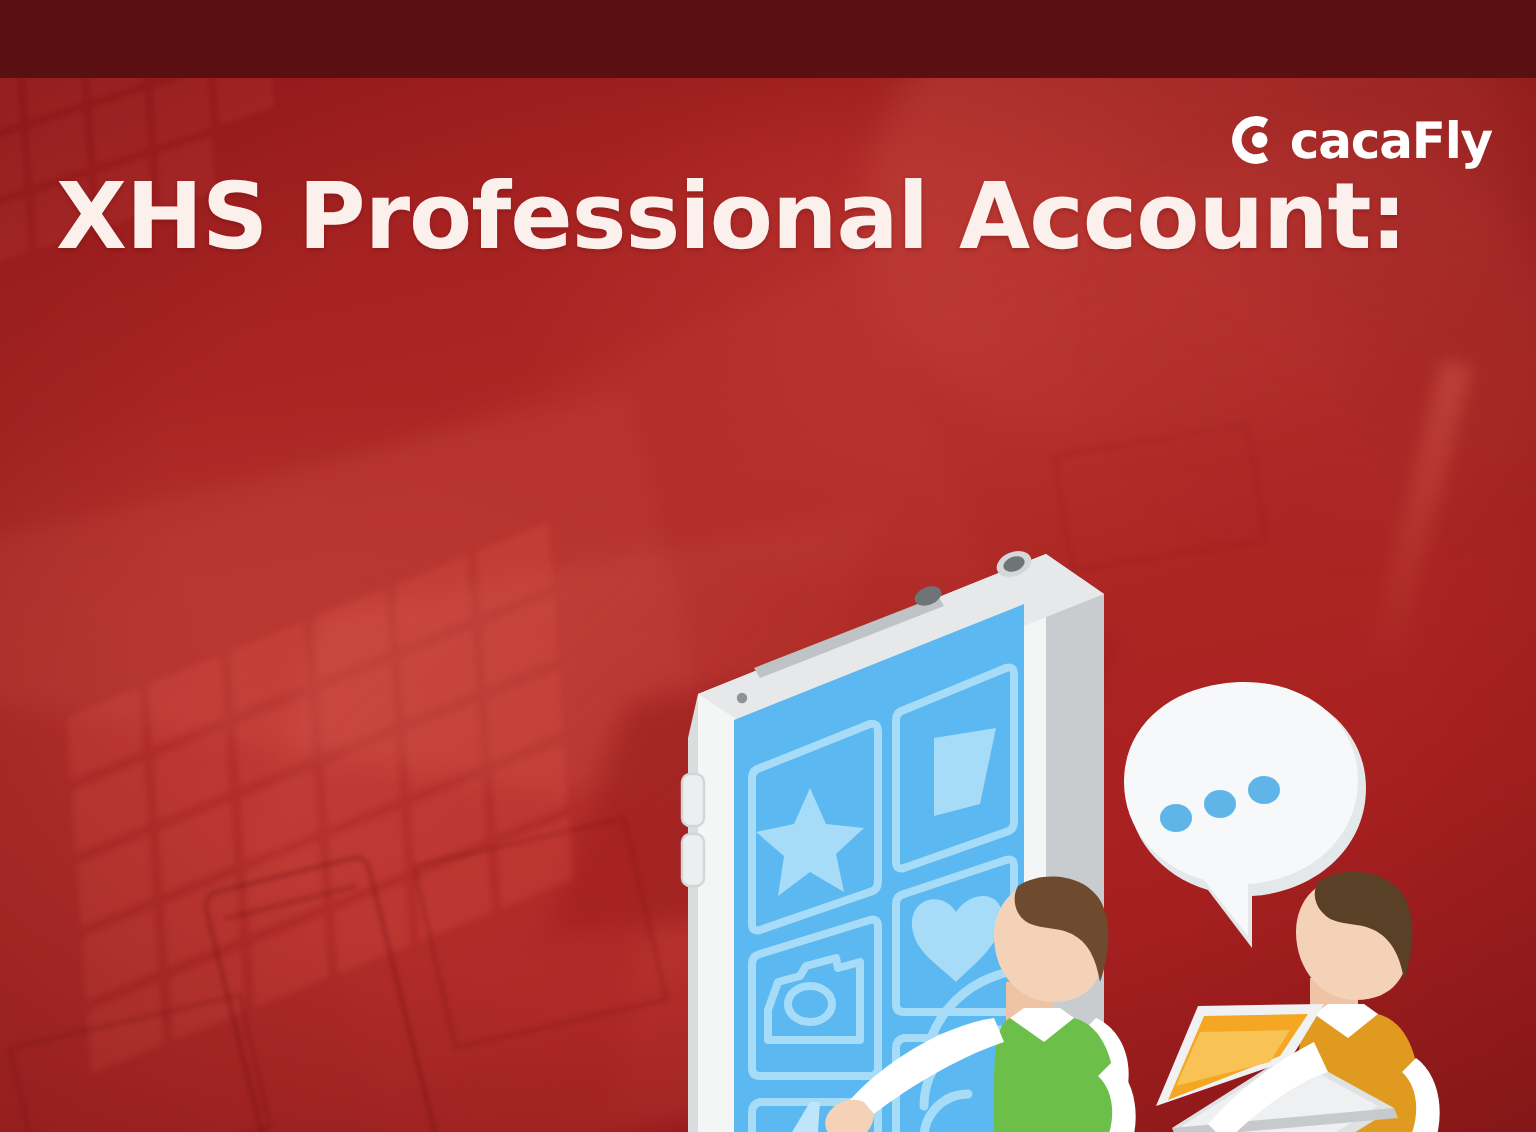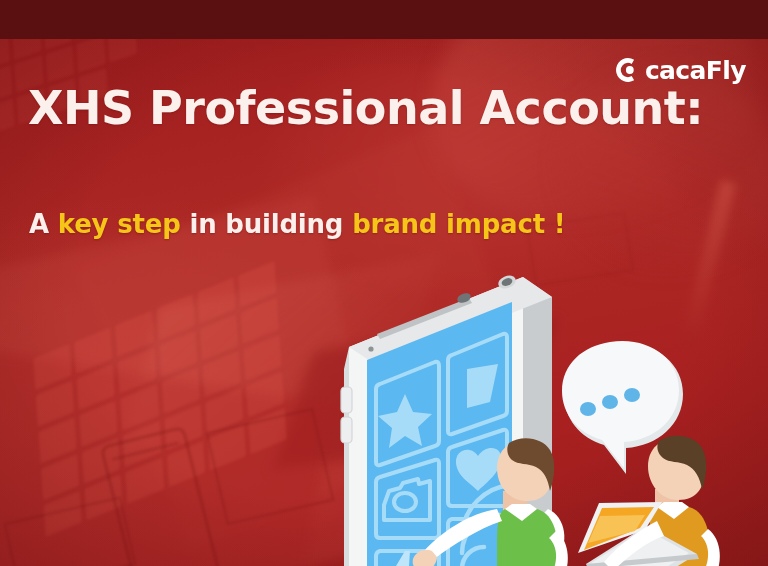--- a/index.html
+++ b/index.html
@@ -237,23 +237,20 @@
       <path fill="#FFFFFF" d="M50 4a46 46 0 1 0 23.5 85.6l-9.4-16.1A27.5 27.5 0 1 1 64 26.6l9.4-16.2A45.8 45.8 0 0 0 50 4z"></path>
       <circle cx="57" cy="50" r="15" fill="#FFFFFF"></circle>
     </svg>
     <span class="logo-text">cacaFly</span>
   </div>
 
   <div class="headline">
     <div class="hl-line">XHS Professional Account:</div>
   </div>
 
-  <div class="subline">
-    <span>A </span><span class="hi">key step</span><span> in building </span><span class="hi">brand impact !</span>
-  </div>
 
   <svg class="art" viewBox="0 0 768 566">
 
     <g>
 
       <path d="M523 238 L552 258 L552 566 L523 566 Z" fill="#C9CCCE"></path>
 
       <path d="M349 308 L523 238 L523 566 L349 566 Z" fill="#F4F5F5"></path>
 
       <path d="M349 308 L523 238 L552 258 L378 327 Z" fill="#E6E8E9"></path>

